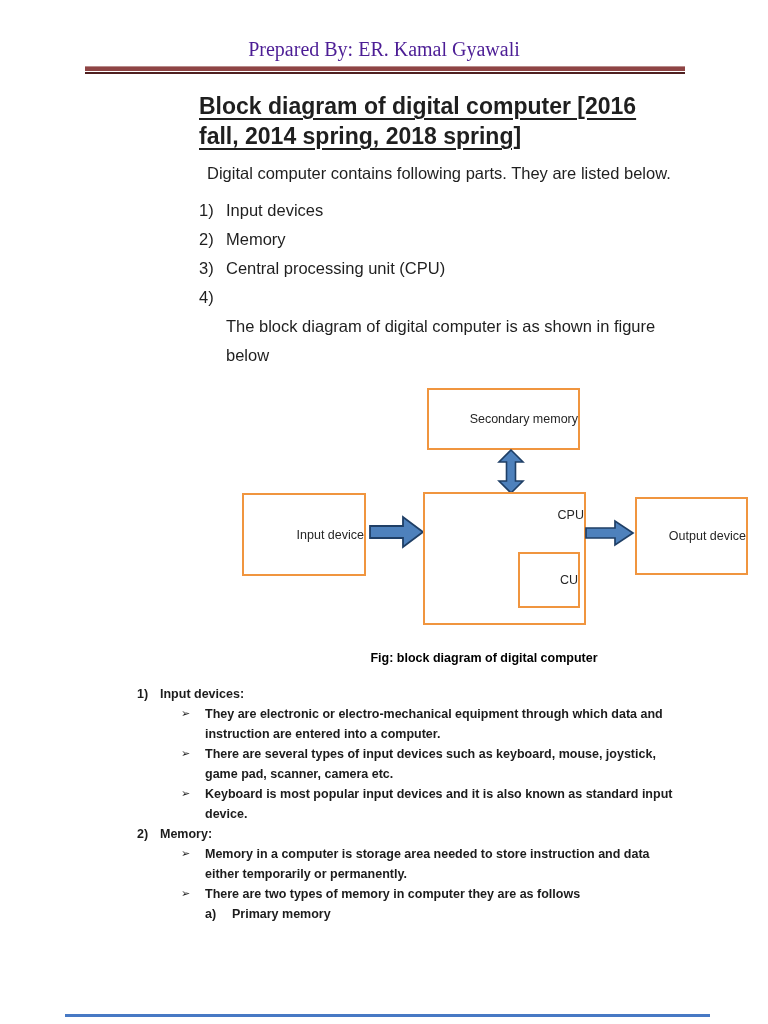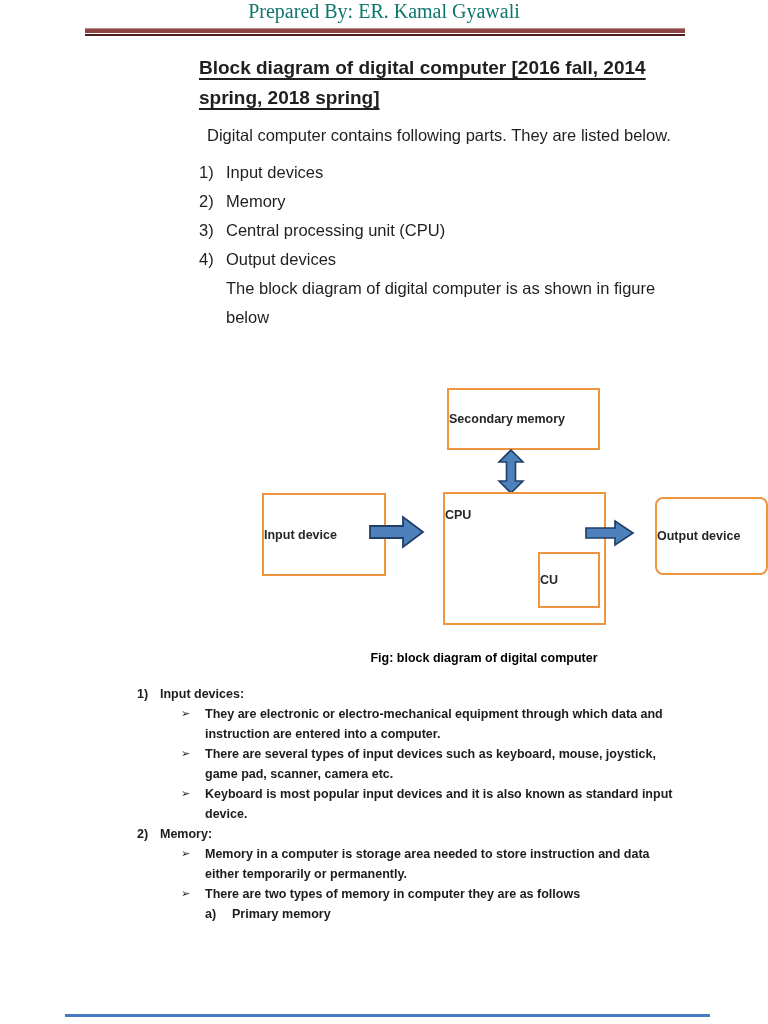--- a/index.html
+++ b/index.html
@@ -7,38 +7,39 @@
     position:relative;
     width:768px;height:1024px;
     background:#ffffff;
     font-family:"Liberation Sans", sans-serif;
     color:#1f1f1f;
     overflow:hidden;
     margin:0 auto;
   }
   
   .doc-header{
+    padding-top:38px;
     text-align:center;
     font-family:"Liberation Serif", serif;
     font-size:20px;
-    color:#0f766e;
+    color:#4c1d95;
   }
   .header-rule{margin:5px 83px 0 85px;}
   .header-rule .thick{height:4px;background:#8e4444;border-top:1px solid #b98c8c;}
   .header-rule .thin{height:2px;background:#4f2020;margin-top:1px;}
 
   
   .content{
     margin:17px 89px 0 199px;
     width:480px;
     font-size:16.5px;
     line-height:29px;
   }
   .doc-title{
-    font-size:19px;
+    font-size:23px;
     font-weight:bold;
     text-decoration:underline;
     text-underline-offset:4px;
     text-decoration-thickness:2px;
     margin:0 0 0 0;
     line-height:30px;
   }
   .intro{margin:8px;}
   .parts-list{margin:0;}
   .parts-row{display:flex;}
@@ -49,30 +50,30 @@
   .diagram{
     position:absolute;
     left:0;top:383px;
     width:768px;height:262px;
   }
   .dbox{
     position:absolute;
     border:2.5px solid #F0953F;
     background:#fff;
     box-sizing:border-box;
-    display:flex;align-items:center;justify-content:flex-start;
-    font-size:12.5px;font-weight:bold;color:#262626;margin-left:20px;
+    display:flex;align-items:center;justify-content:flex-end;
+    font-size:12.5px;font-weight:normal;color:#262626;
   }
   .dbox.secmem{left:427px;top:5px;width:153px;height:62px;}
   .dbox.input{left:242px;top:110px;width:124px;height:83px;}
   .dbox.cpu{left:423px;top:109px;width:163px;height:133px;align-items:flex-start;}
   .dbox.cpu .cpu-label{margin-top:14px;}
   .dbox.alu{left:442px;top:169px;width:61px;height:56px;}
   .dbox.cu{left:518px;top:169px;width:62px;height:56px;}
-  .dbox.output{left:635px;top:114px;width:113px;height:78px;border-radius:8px;}
+  .dbox.output{left:635px;top:114px;width:113px;height:78px;}
   .arrow{position:absolute;}
   .arrow.v{left:496px;top:66px;}
   .arrow.h1{left:369px;top:132px;}
   .arrow.h2{left:585px;top:136px;}
 
   .fig-caption{
     position:absolute;
     left:200px;top:651px;
     width:568px;
     text-align:center;
@@ -132,21 +133,20 @@
       <div class="parts-row">
         <span class="num">2)</span>
         <span>Memory</span>
       </div>
       <div class="parts-row">
         <span class="num">3)</span>
         <span>Central processing unit (CPU)</span>
       </div>
       <div class="parts-row">
         <span class="num">4)</span>
-        <span>Output devices</span>
       </div>
     </div>
 
     <p class="figure-intro">The block diagram of digital computer is as shown in figure below</p>
   </div>
 
   <div class="diagram">
 
     <div class="dbox secmem">
       <span>Secondary memory</span>

